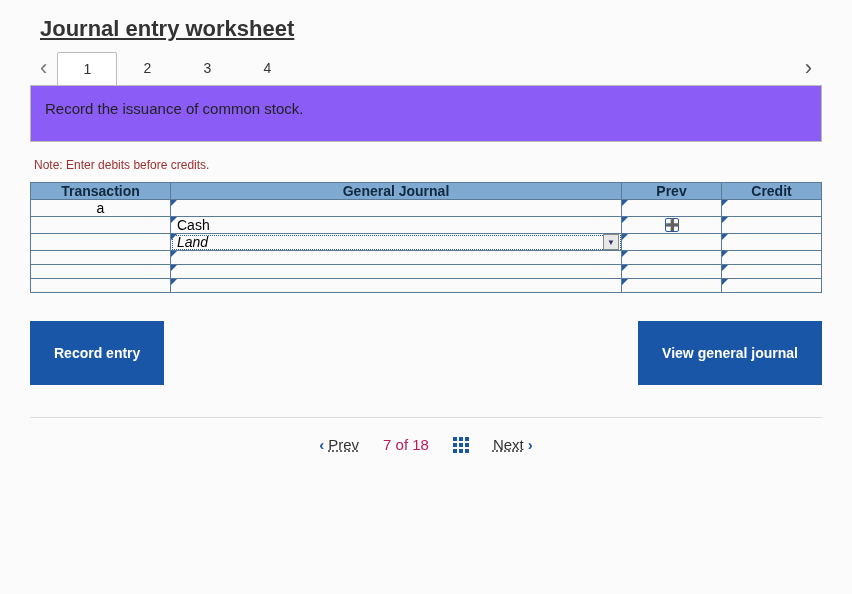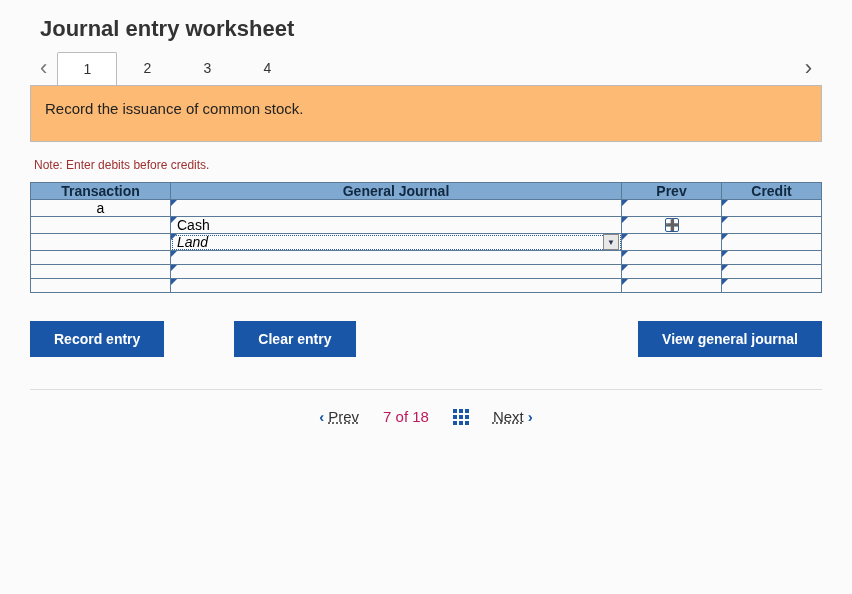--- a/index.html
+++ b/index.html
@@ -13,20 +13,21 @@
   }
   .page {
     padding: 10px 30px 0 30px;
     position: relative;
   }
   .title {
     font-size: 22px;
     font-weight: bold;
     color: #333;
     margin: 6px 0 8px 10px;
+    text-decoration: underline;
   }
   .tabs-row {
     display: flex;
     align-items: center;
     height: 36px;
     position: relative;
   }
   .nav-arrow {
     font-size: 22px;
     color: #777;
@@ -48,21 +49,21 @@
   .tab.active {
     border: 1px solid #bbb;
     border-bottom: none;
     background: #fff;
     border-radius: 2px 2px 0 0;
     position: relative;
     z-index: 2;
   }
   .instruction-box {
     border: 1px solid #bbb;
-    background: #fdba74;
+    background: #8b5cf6;
     padding: 14px 14px 24px 14px;
     font-size: 15px;
     color: #222;
     margin-top: -1px;
   }
   .note {
     color: #a03030;
     font-size: 12px;
     margin: 16px 0 10px 4px;
   }
@@ -137,21 +138,21 @@
   .btn-row {
     display: flex;
     align-items: center;
     margin-top: 28px;
   }
   .btn {
     background: #1a56a8;
     color: #fff;
     font-weight: bold;
     font-size: 14px;
-    padding: 10px 24px;
+    padding: 24px 24px;
     border: none;
     cursor: pointer;
   }
   .btn.record { margin-right: 70px; }
   .btn.view { margin-left: auto; }
   .footer {
     margin-top: 32px;
     display: flex;
     align-items: center;
     justify-content: center;
@@ -256,21 +257,20 @@
         <td class="trans"></td>
         <td class="cell-editable"></td>
         <td class="debit cell-editable"></td>
         <td class="credit cell-editable"></td>
       </tr>
     </tbody>
   </table>
 
   <div class="btn-row">
     <button class="btn record">Record entry</button>
-    <button class="btn clear">Clear entry</button>
     <button class="btn view">View general journal</button>
   </div>
 
   <div class="footer">
     <div class="prev">
       <span class="chev">‹</span>
       <span class="underline">Prev</span>
     </div>
     <div class="counter">
       <span>7</span>

